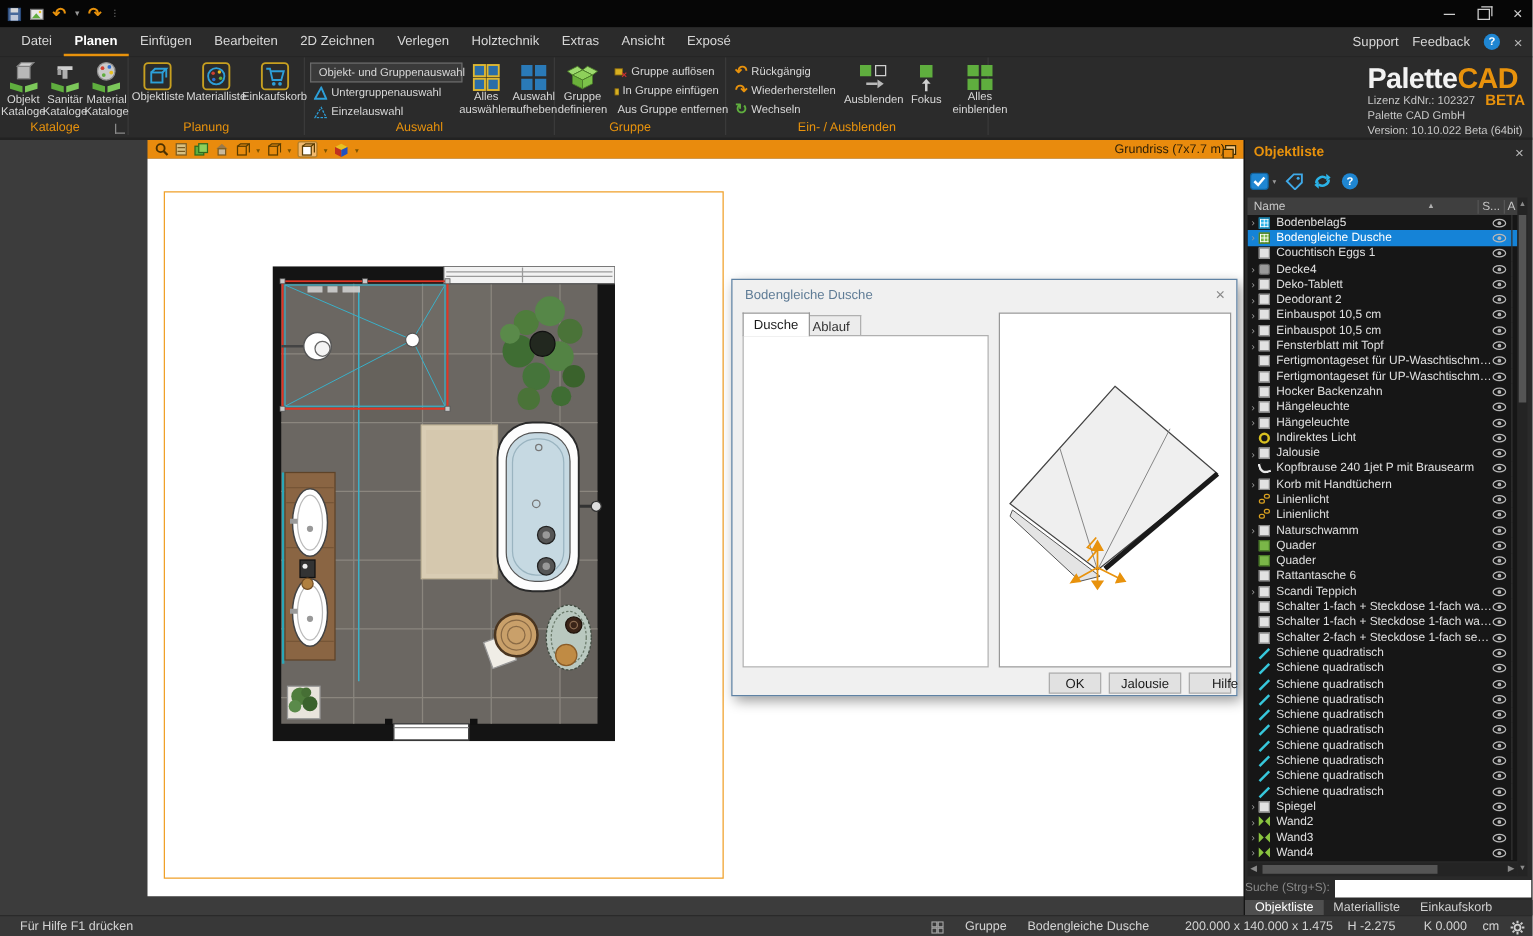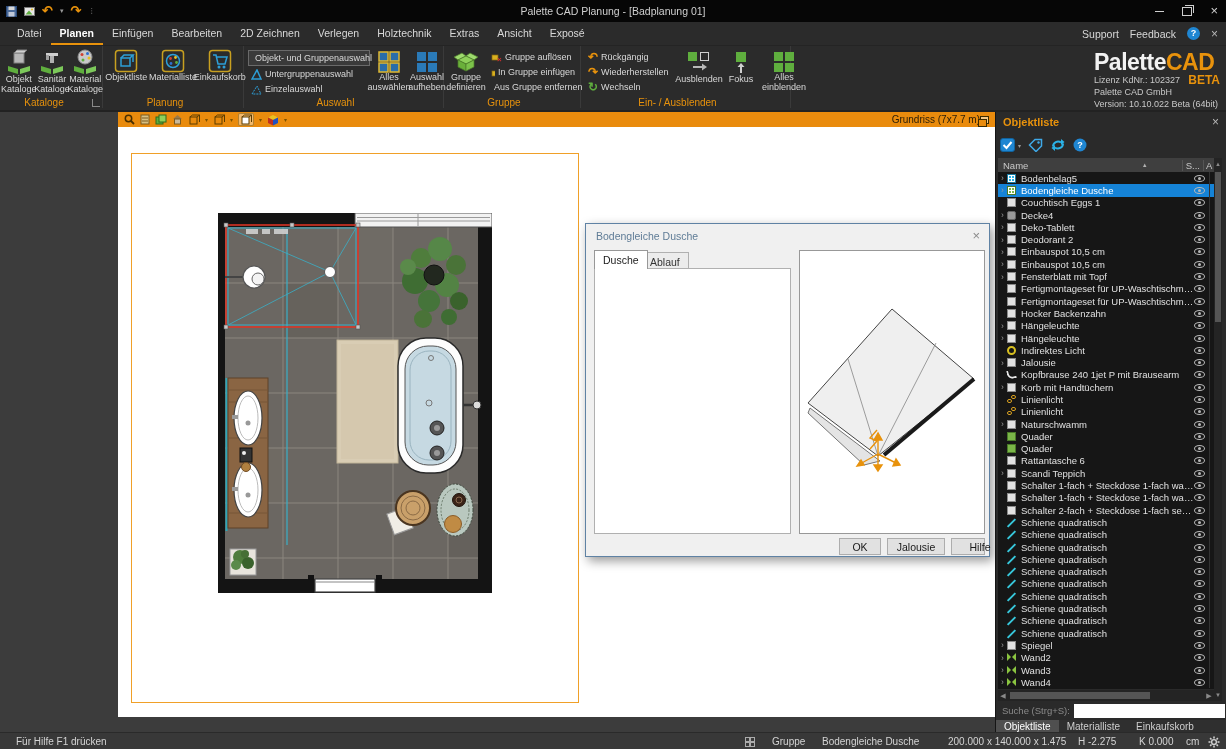--- a/index.html
+++ b/index.html
@@ -107,21 +107,21 @@
   .ic-wall:before{left:0;border-left:4.5px solid #8ac440;}
   .ic-wall:after{right:0;border-right:4.5px solid #8ac440;}
   
   .rp-vscroll{left:218px;top:46px;width:8px;height:543px;background:#242424;}
   .rp-vthumb{position:absolute;left:1px;top:14px;width:6px;height:150px;background:#555;}
   .sb-arrow{position:absolute;left:0;width:8px;text-align:center;color:#8a8a8a;font-size:6px;line-height:10px;}
   .rp-hscroll{left:2px;top:578px;width:216px;height:11px;background:#242424;}
   .rp-hthumb{position:absolute;left:12px;top:2px;width:140px;height:7px;background:#555;}
   .hs-arrow{position:absolute;top:0;width:10px;height:11px;color:#8a8a8a;font-size:7px;line-height:11px;text-align:center;}
   .rp-search{left:0;top:590px;width:231px;height:17px;display:flex;align-items:center;}
-  .rp-search-label{color:#8a8a8a;font-size:9.5px;padding-left:6px;width:72px;flex:0 0 72px;}
+  .rp-search-label{color:#8a8a8a;font-size:9.5px;width:72px;flex:0 0 72px;}
   .rp-search-input{flex:1;height:14px;background:#fff;border:none;margin-right:2px;}
   .rp-tabs{left:0;top:608px;width:231px;height:12px;display:flex;font-size:10px;color:#cfcfcf;background:#2f2f2f;}
   .rp-tab{padding:0 8px;display:flex;align-items:center;height:12px;}
   .rp-tab.active{background:#4f4f4f;color:#fff;}
   
   .statusbar{left:0;top:732px;width:1226px;height:17px;background:#383838;border-top:1px solid #2a2a2a;box-sizing:border-box;color:#d4d4d4;font-size:10px;}
   .sb-item{position:absolute;top:3px;}
   
   .tb-ic{display:flex;align-items:center;gap:2px;}
 </style>
@@ -138,21 +138,20 @@
     <svg width="11" height="11">
         <rect x="0.5" y="1.5" width="10" height="8" fill="#e8e8e8" stroke="#7a7a7a"></rect>
         <polygon points="1.5,8.5 5,4.5 8.5,8.5" fill="#5fae3e"></polygon>
         <circle cx="8" cy="3.5" r="1" fill="#e8c020"></circle>
       </svg>
     <span class="glyph">↶</span>
     <span class="caret">▾</span>
     <span class="glyph">↷</span>
     <span class="caret">⋮</span>
   </div>
-  <div class="abs title-text">Palette CAD Planung - [Badplanung 01]</div>
   <div class="abs winctl">
     <span class="wc-min"></span>
     <span class="wc-restore"></span>
     <span class="wc-close">×</span>
   </div>
 </div>
 
 <div class="abs menubar">
   <div class="menu-items">
 

